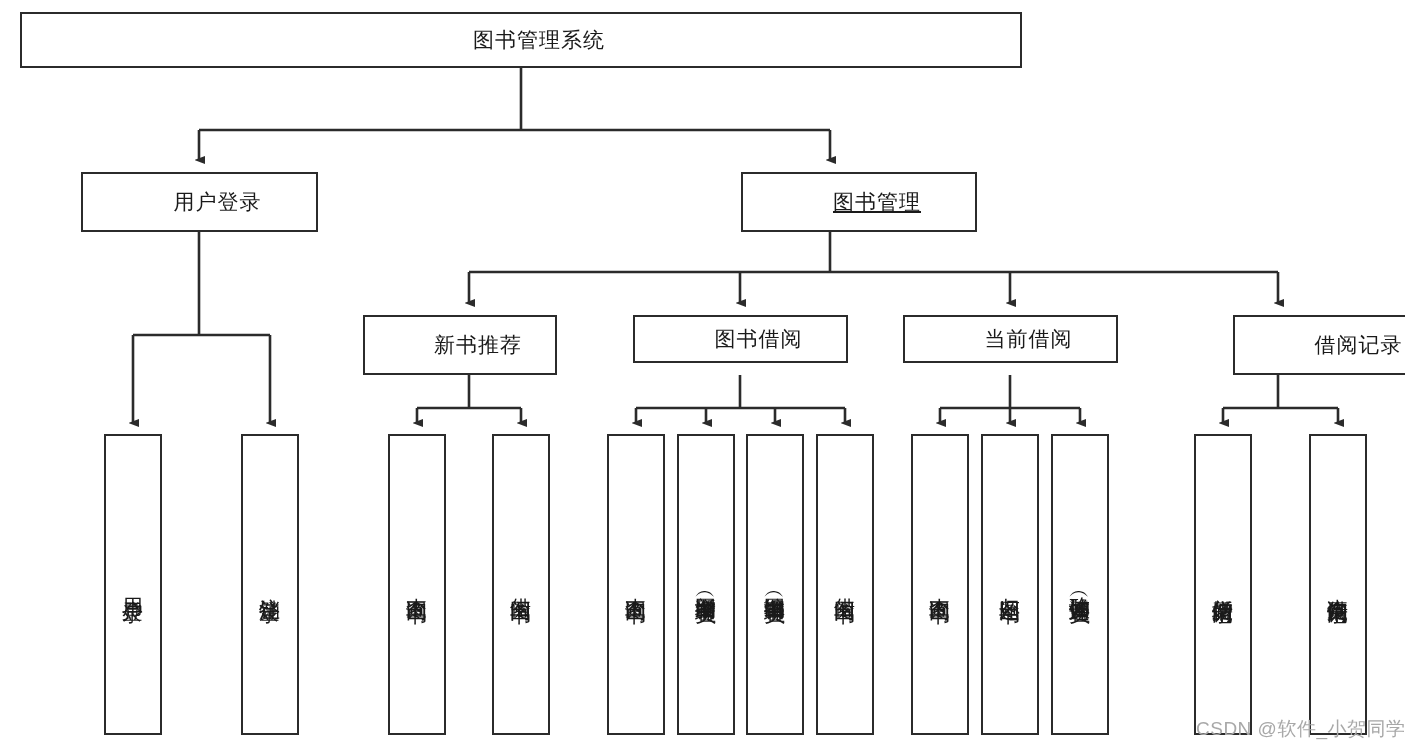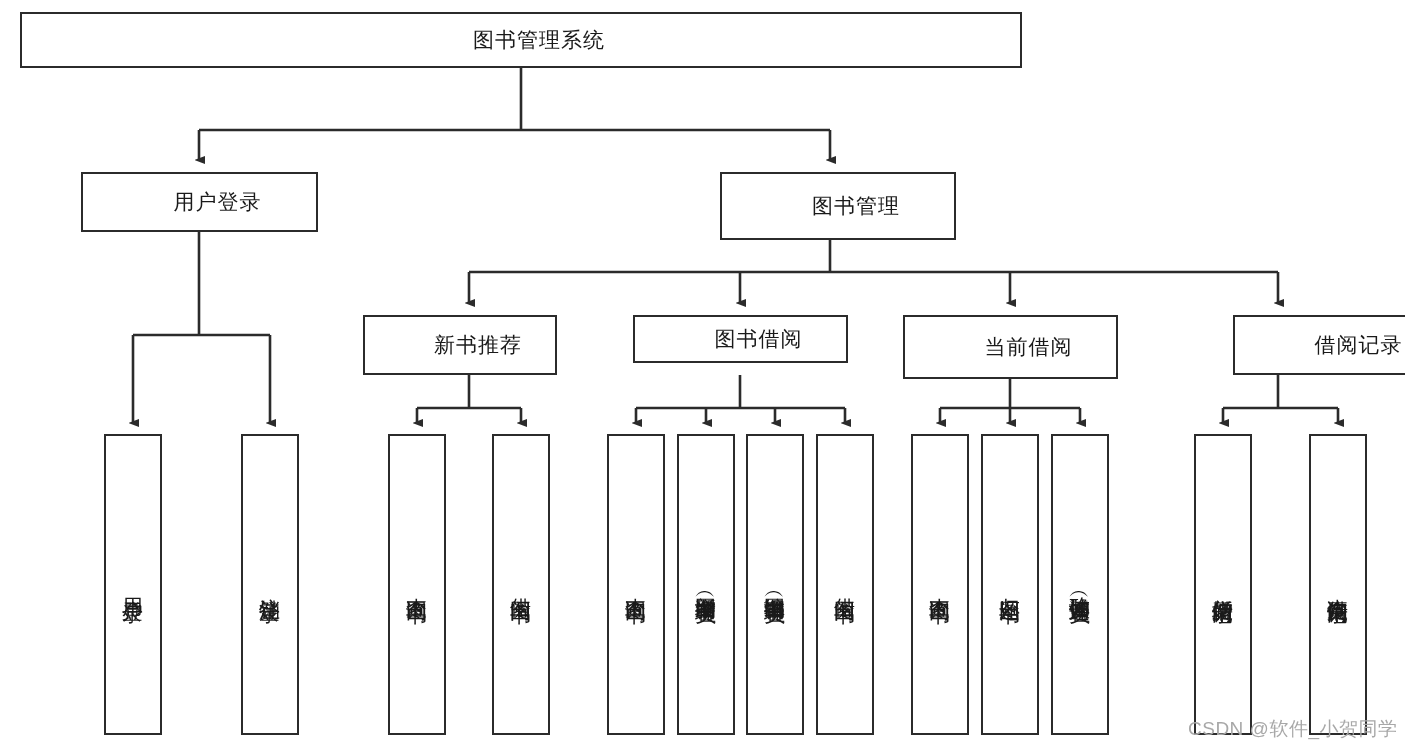--- a/index.html
+++ b/index.html
@@ -55,20 +55,21 @@
     width: 1405px;
     height: 747px;
     pointer-events: none;
   }
   .watermark {
     position: absolute;
     font-size: 19px;
     color: #a8a8a8;
     white-space: nowrap;
     letter-spacing: 0.5px;
+    margin-left: 8px;
   }
 </style>
 </head>
 <body>
 
 <div id="canvas">
 
   <svg class="links" viewBox="0 0 1405 747">
     <defs>
       <marker id="arrow" markerWidth="10" markerHeight="10" refX="4.6" refY="6" orient="auto" markerUnits="userSpaceOnUse">
@@ -119,31 +120,31 @@
     </g>
   </svg>
 
   <div class="node horiz" style="left:20px; top:12px; width:1002px; height:56px;">
     <span>图书管理系统</span>
   </div>
 
   <div class="node horiz" style="left:81px; top:172px; width:237px; height:60px;">
     <span>用户登录</span>
   </div>
-  <div class="node horiz" style="left:720px; top:172px; width:236px; height:68px;">
+  <div class="node horiz" style="left:741px; top:172px; width:236px; height:60px;text-decoration:underline;">
     <span>图书管理</span>
   </div>
 
   <div class="node horiz" style="left:363px; top:315px; width:194px; height:60px;">
     <span>新书推荐</span>
   </div>
   <div class="node horiz" style="left:633px; top:315px; width:215px; height:48px;">
     <span>图书借阅</span>
   </div>
-  <div class="node horiz" style="left:903px; top:315px; width:215px; height:64px;">
+  <div class="node horiz" style="left:903px; top:315px; width:215px; height:48px;">
     <span>当前借阅</span>
   </div>
   <div class="node horiz" style="left:1233px; top:315px; width:215px; height:60px;">
     <span>借阅记录</span>
   </div>
 
   <div class="node vert" style="left:104px; top:434px; width:58px; height:301px;">
     <span class="vlabel">用户登录</span>
   </div>
   <div class="node vert" style="left:241px; top:434px; width:58px; height:301px;">

